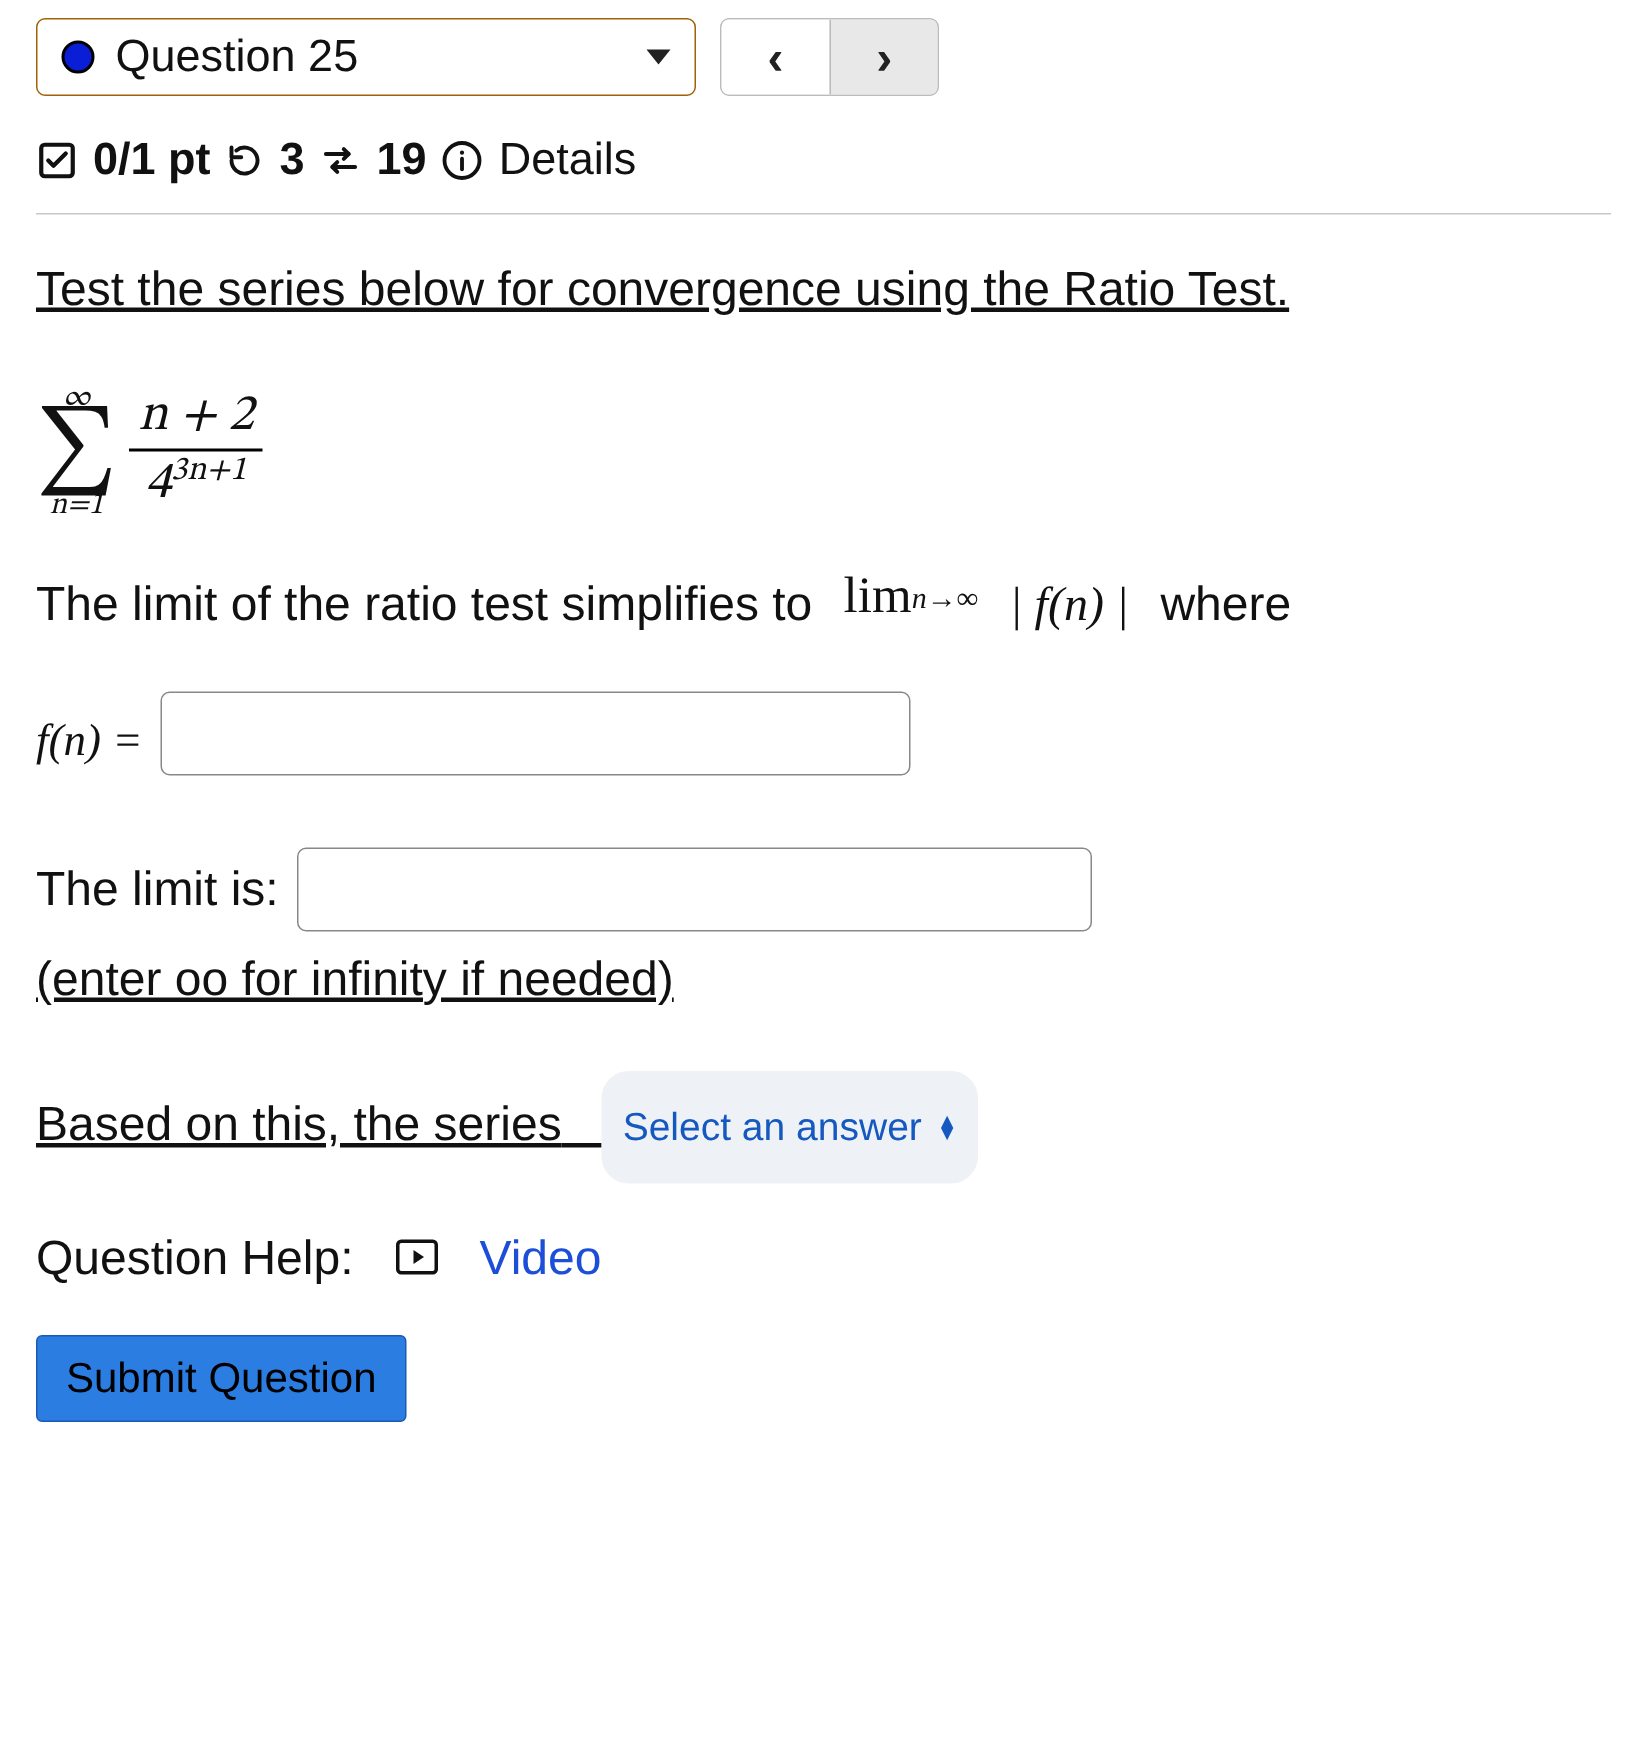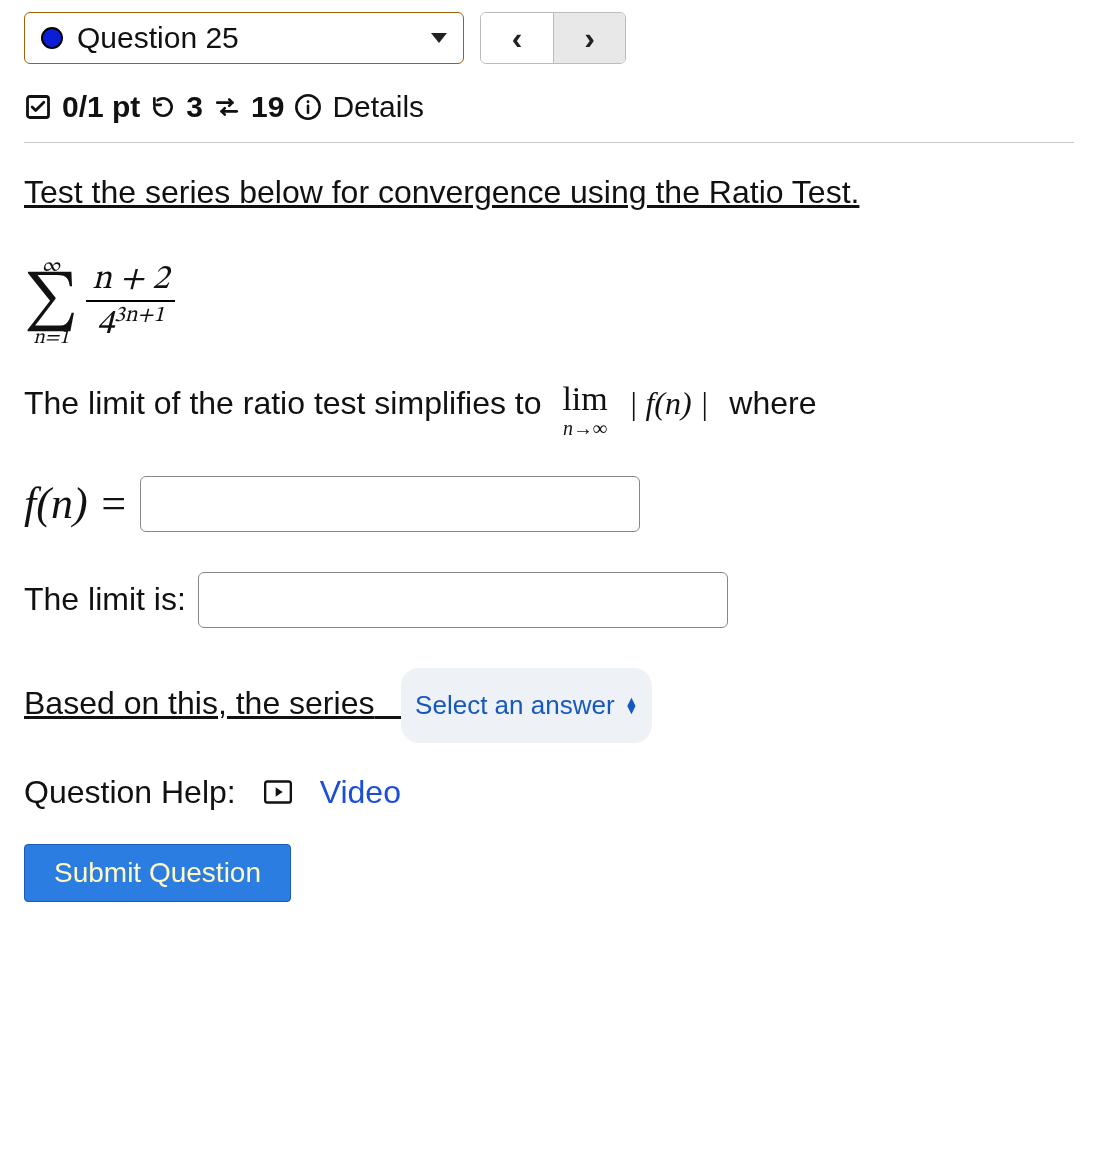--- a/index.html
+++ b/index.html
@@ -78,42 +78,42 @@
   .math { font-family: "Cambria Math", "STIX Two Math", "Times New Roman", serif; font-size: 34px; }
   .sum-wrap { display:inline-flex; align-items:center; gap:6px; }
   .sigma-col { display:flex; flex-direction:column; align-items:center; line-height:1; }
   .sigma-col .top, .sigma-col .bot { font-size:20px; font-style:italic; }
   .sigma-col .sig { font-size:58px; line-height:0.9; }
   .frac { display:inline-flex; flex-direction:column; align-items:center; line-height:1.05; margin-left:2px; font-style:italic; }
   .frac .num, .frac .den { padding:0 6px; }
   .frac .bar { width:100%; border-top:2px solid #000; margin:2px 0; }
   .sup { font-size:0.65em; vertical-align:super; font-style:italic; }
   .limrow { display:flex; align-items:flex-start; flex-wrap:wrap; gap:6px; }
-  .lim-col { display:inline-flex; flex-direction:column; align-items:center; line-height:1; font-family:"Cambria Math","Times New Roman",serif; }
+  .lim-col { display:inline-flex; flex-direction:row; align-items:center; line-height:1; font-family:"Cambria Math","Times New Roman",serif; }
   .lim-col .lim { font-size:34px; }
   .lim-col .sub { font-size:20px; font-style:italic; margin-top:2px; }
   .inputline { display:flex; align-items:center; gap:12px; margin: 36px 0 10px 0; }
   input.text {
     font-size:28px; height:56px; border:1px solid #888; border-radius:6px;
     padding:4px 10px; background:#fff;
   }
   .fn-input { width:500px; }
   .lim-input { width:530px; }
   .hint { margin-top:6px; }
   .answer-select {
     display:inline-flex; align-items:center; gap:10px;
     background:#eef1f5; border-radius:18px; padding:20px 14px;
     color:#1558c0; font-size:26px; cursor:pointer;text-align:right;
   }
   .updn { display:inline-flex; flex-direction:column; line-height:0.6; font-size:14px; color:#1558c0; }
   .helprow { margin-top:28px; display:flex; align-items:center; gap:28px; }
   .video-link { color:#1d4ed8; text-decoration:none; cursor:pointer; }
   .submit {
-    margin-top:30px; background:#2b7de1; color:#fef9c3; border:1px solid #1a5bb5;
-    border-radius:4px; font-size:28px; padding:12px 29px; cursor:pointer;
+    margin-top:30px; background:#2b7de1; color:#000000; border:1px solid #1a5bb5;
+    border-radius:4px; font-size:28px; padding:12px 19px; cursor:pointer;
     font-family:inherit;
   }
   .italic { font-style:italic; font-family:"Cambria Math","Times New Roman",serif; }
 </style>
 </head>
 <body>
 
 <div class="toprow">
   <div class="q-select">
     <div class="q-select-left">
@@ -186,28 +186,29 @@
     <span>The limit of the ratio test simplifies to</span>&nbsp;
     <span class="lim-col">
       <span class="lim">lim</span>
       <span class="sub">n→∞</span>
     </span>
     &nbsp;<span class="italic">| f(n) |</span>&nbsp;
     <span>where</span>
   </div>
 
   <div class="inputline">
-    <span class="italic" style="font-size:44px;">f(n) =</span>
+    <span class="italic" style="font-size:30px;margin-top:11px;">f(n) =</span>
     <input class="text fn-input" type="text" style="">
   </div>
 
-  <div class="inputline" style="margin-top:38px;">
+  <div class="inputline" style="margin-top:48px;">
     <span>The limit is:</span>
     <input class="text lim-input" type="text" style="">
   </div>
+  <p class="hint">(enter oo for infinity if needed)</p>
 
   <p style="margin-top:40px;">
     <span>Based on this, the series</span>
     &nbsp;
     <span class="answer-select">
       <span>Select an answer</span>
       <span class="updn">
           <span>▲</span>
           <span>▼</span>
         </span>

